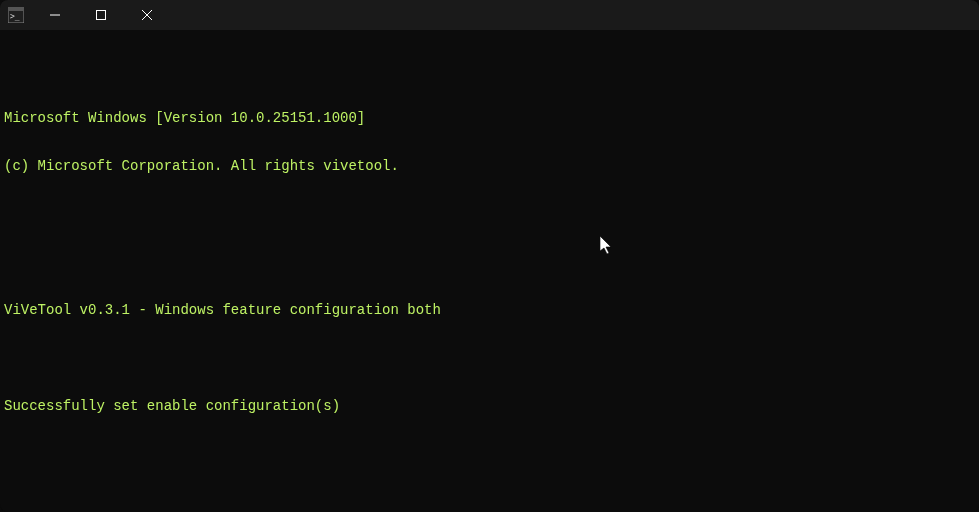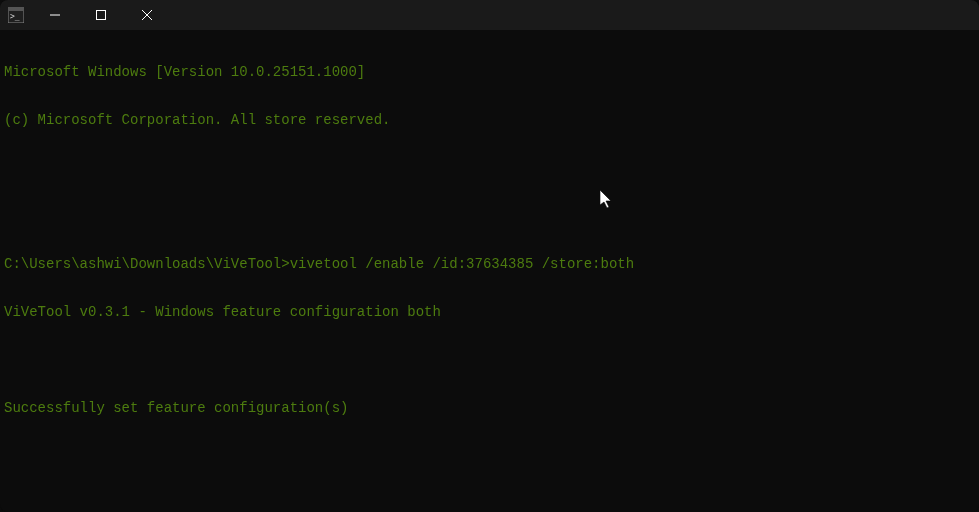--- a/index.html
+++ b/index.html
@@ -51,27 +51,28 @@
     display: flex;
     align-items: center;
     justify-content: center;
     color: #ffffff;
     cursor: pointer;
   }
   .win-btn svg { width: 10px; height: 10px; }
   .terminal {
     flex: 1;
     background: #0c0c0c;
-    color: #4d7c0f;
+    color: #bef264;
     font-size: 14px;
     line-height: 16px;
     padding: 2px 4px;
     white-space: pre;
     overflow: hidden;
     position: relative;
+    margin-top: 46px;
   }
   .line { white-space: pre; }
   .blank { height: 16px; }
   .mouse-pointer {
     position: absolute;
     left: 600px;
     top: 160px;
     pointer-events: none;
   }
 </style>
@@ -102,27 +103,26 @@
         <svg viewBox="0 0 10 10">
           <line x1="0" y1="0" x2="10" y2="10" stroke="#fff" stroke-width="1"></line>
           <line x1="10" y1="0" x2="0" y2="10" stroke="#fff" stroke-width="1"></line>
         </svg>
       </div>
     </div>
   </div>
 
   <div class="terminal">
     <div class="line">Microsoft Windows [Version 10.0.25151.1000]</div>
-    <div class="line">(c) Microsoft Corporation. All store reserved.</div>
+    <div class="line">(c) Microsoft Corporation. All rights vivetool.</div>
     <div class="blank"></div>
     <div class="blank"></div>
-    <div class="line">C:\Users\ashwi\Downloads\ViVeTool&gt;vivetool /enable /id:37634385 /store:both</div>
     <div class="line">ViVeTool v0.3.1 - Windows feature configuration both</div>
     <div class="blank"></div>
-    <div class="line">Successfully set feature configuration(s)</div>
+    <div class="line">Successfully set enable configuration(s)</div>
     <div class="blank"></div>
     
     
     
     
     
     
 
     <svg class="mouse-pointer" width="14" height="20" viewBox="0 0 14 20">
       <path d="M0 0 L0 15 L4 12 L7 18 L9 17 L6 11 L11 11 Z" fill="#ffffff" stroke="#000000" stroke-width="0.6"></path>

